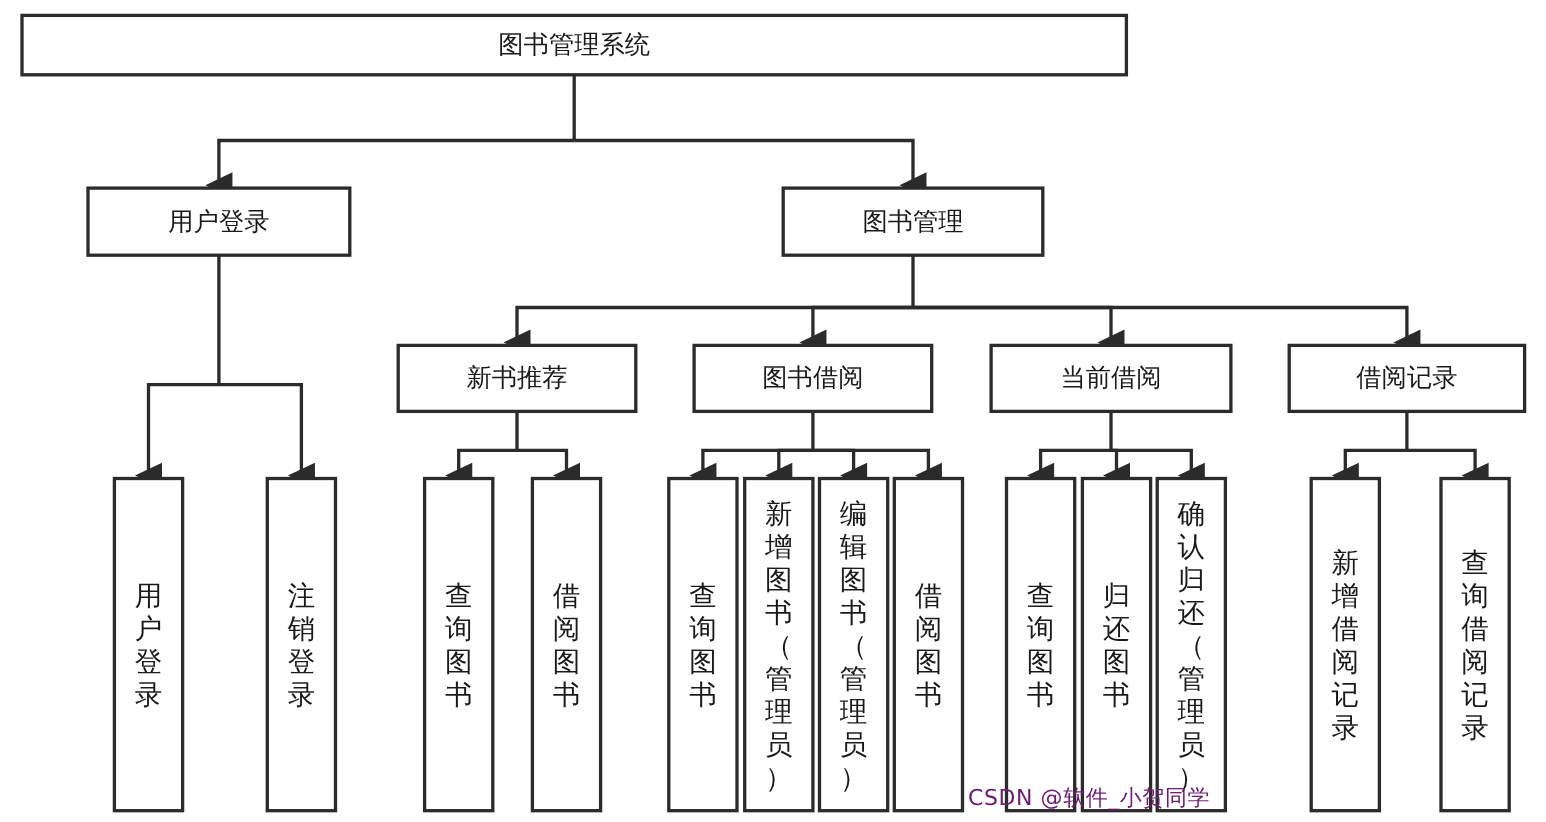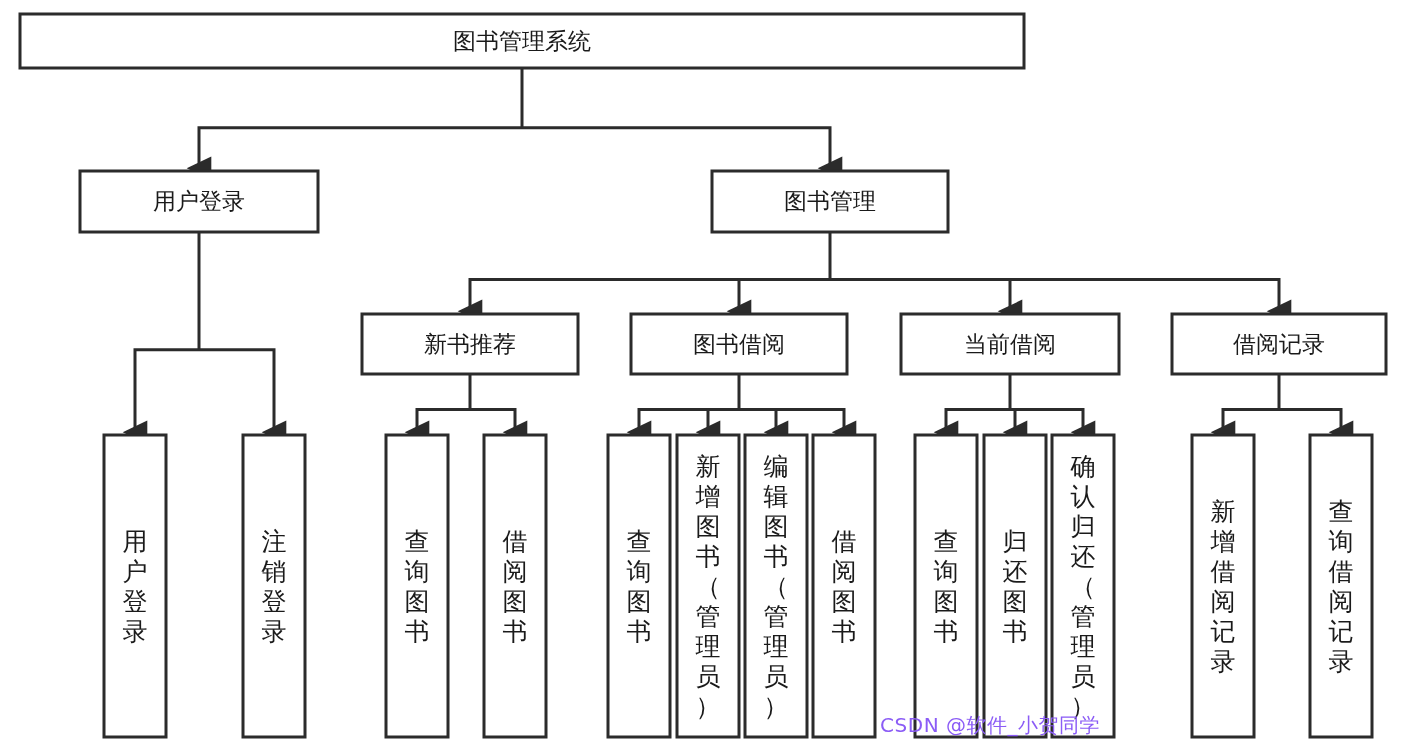--- a/index.html
+++ b/index.html
@@ -48,21 +48,21 @@
     font-size: 25px;
     fill: #1a1a1a;
     text-anchor: middle;
   }
   .watermark {
     position: absolute;
     right: 14px;
     bottom: 8px;
     font-family: "DejaVu Sans", "Liberation Sans", sans-serif;
     font-size: 20px;
-    color: #8b5cf6;
+    color: #701a75;
     white-space: nowrap;
     letter-spacing: 0.5px;
   }
 </style>
 </head>
 <body>
 
 <div id="diagram-root">
 
   <svg class="flow" viewBox="0 0 1405 747">

